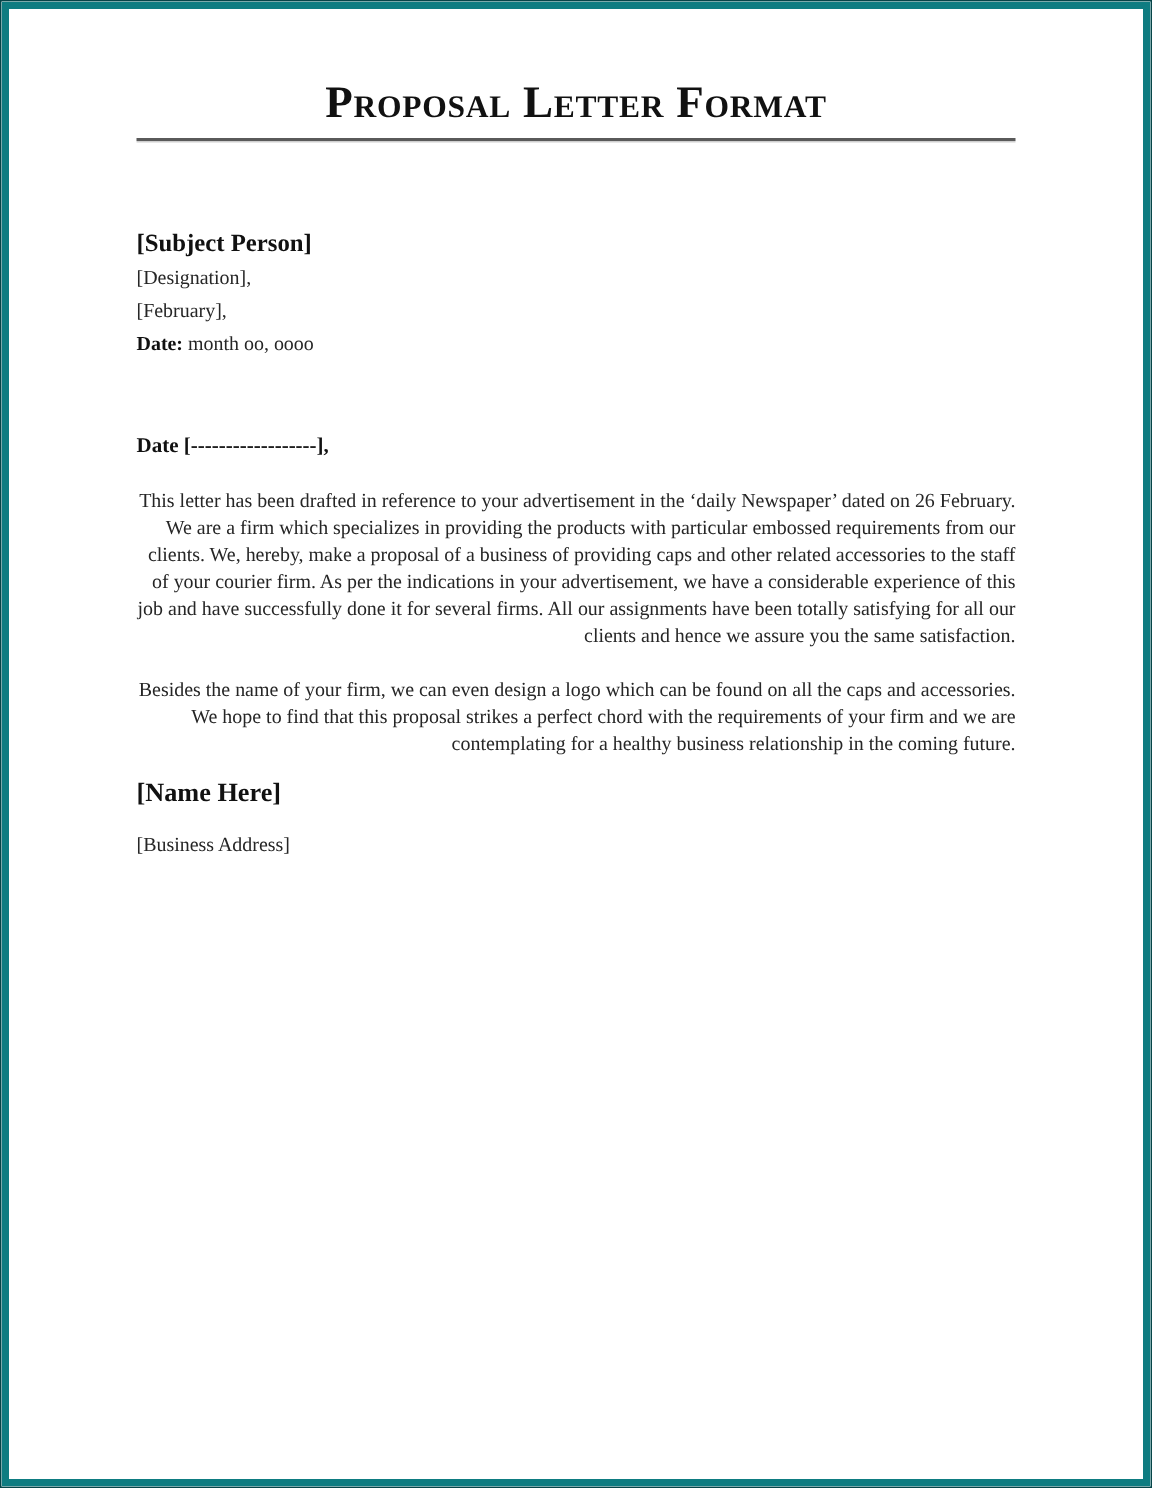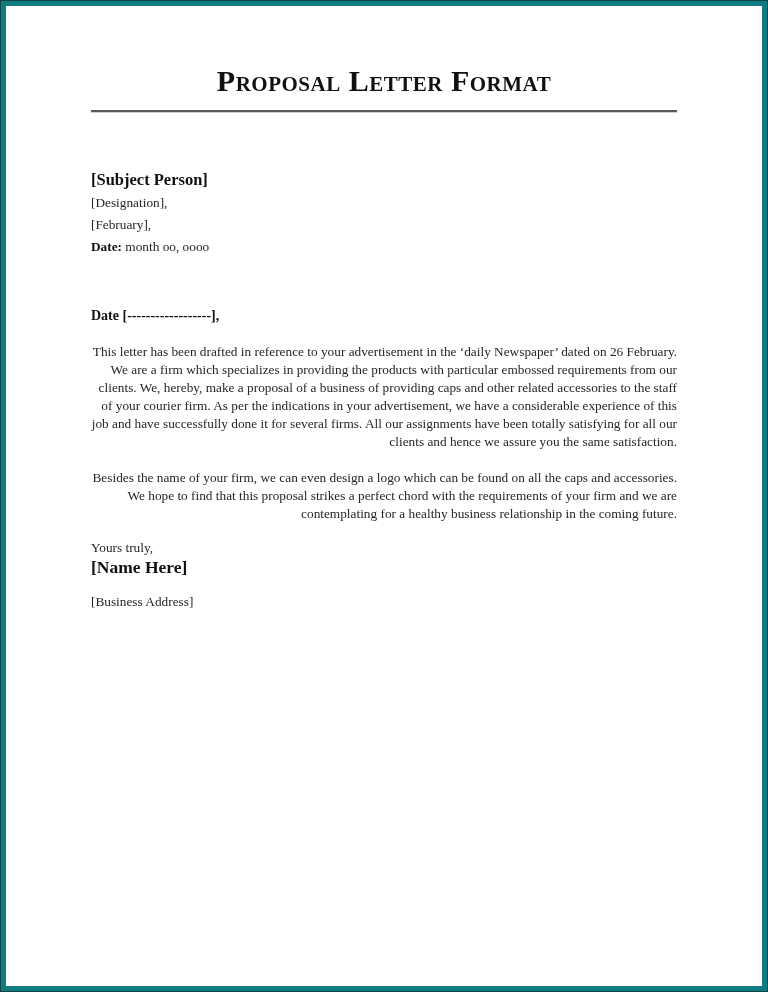--- a/index.html
+++ b/index.html
@@ -24,21 +24,21 @@
     box-sizing: border-box;
     width: 100%;
     height: 100%;
     padding: 0 85px;
   }
   .title-block {
     text-align: center;
     padding-top: 46px;
   }
   .doc-title {
-    margin: 12px;
+    margin: 0;
     font-family: "Liberation Serif", serif;
     font-variant: small-caps;
     font-weight: bold;
     font-size: 30px;
     letter-spacing: 0.5px;
     color: #111111;
     line-height: 34px;
   }
   .title-rule {
     height: 0;
@@ -108,21 +108,20 @@
       <div class="header-line">[February],</div>
 
       <div class="header-line"><span class="bold">Date:</span><span> month oo, oooo</span></div>
 
       <div class="salutation">Date [------------------],</div>
 
       <p class="paragraph">This letter has been drafted in reference to your advertisement in the ‘daily Newspaper’ dated on 26 February. We are a firm which specializes in providing the products with particular embossed requirements from our clients. We, hereby, make a proposal of a business of providing caps and other related accessories to the staff of your courier firm. As per the indications in your advertisement, we have a considerable experience of this job and have successfully done it for several firms. All our assignments have been totally satisfying for all our clients and hence we assure you the same satisfaction.</p>
 
       <p class="paragraph">Besides the name of your firm, we can even design a logo which can be found on all the caps and accessories. We hope to find that this proposal strikes a perfect chord with the requirements of your firm and we are contemplating for a healthy business relationship in the coming future.</p>
 
-      <div class="closing">Yours truly,</div>
 
       <div class="sender-name">[Name Here]</div>
 
       <div class="sender-address">[Business Address]</div>
 
     </div>
   </div>
 </div>
 
 </body></html>

